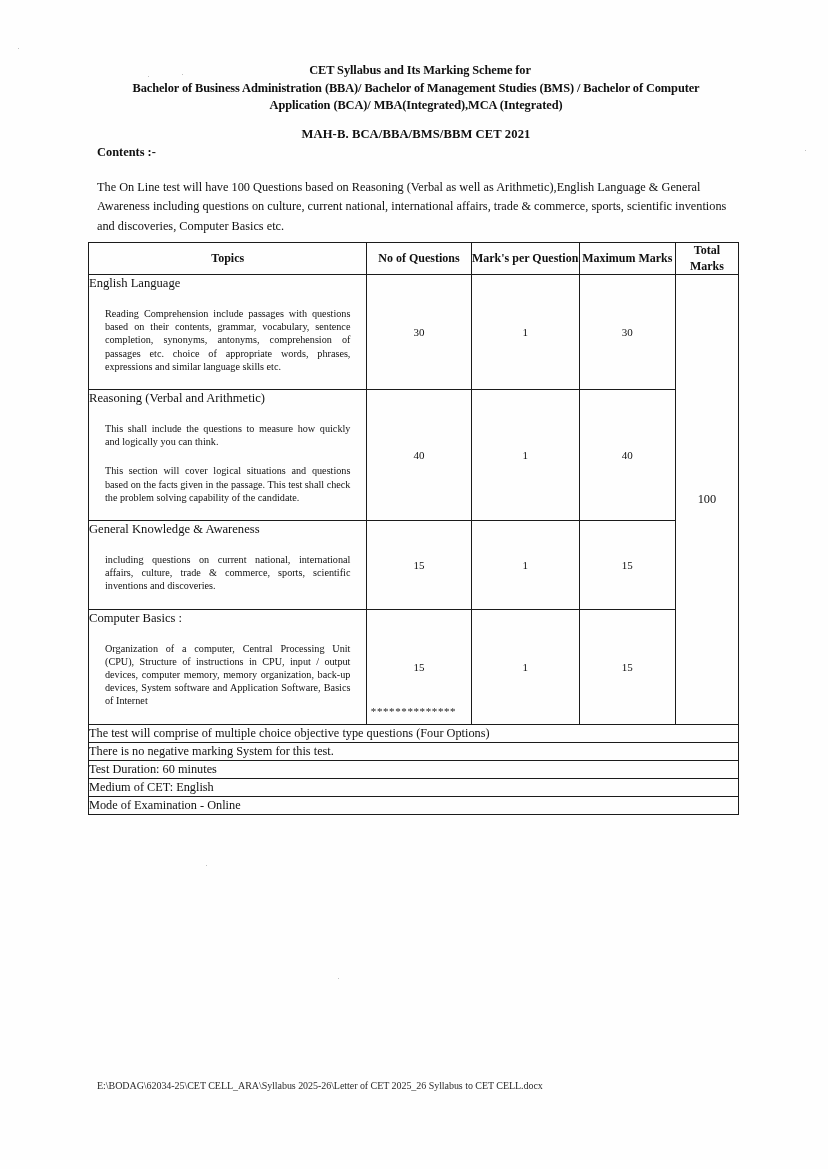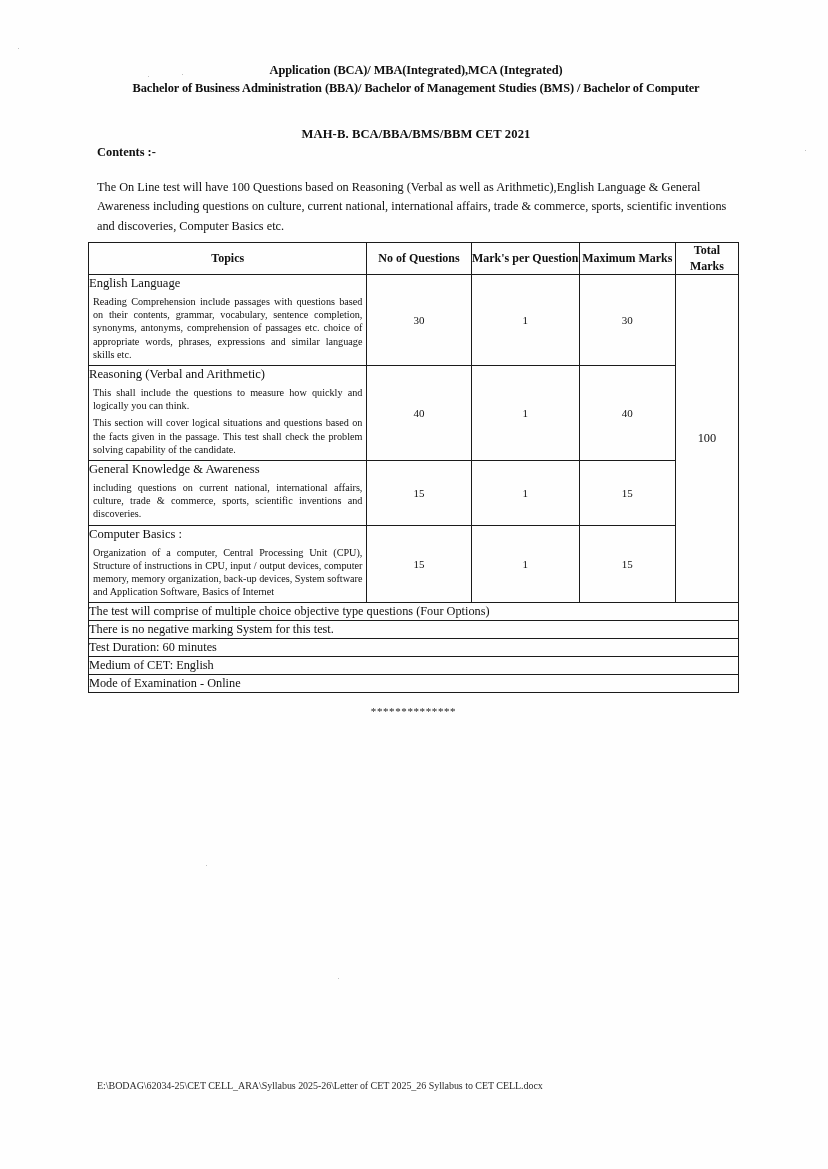--- a/index.html
+++ b/index.html
@@ -108,21 +108,21 @@
     font-size: 12.6px;
     line-height: 16px;
     margin-bottom: 1px;
   }
   .topic-desc {
     font-size: 10.2px;
     line-height: 13.2px;
     text-align: justify;
     text-justify: inter-word;
   }
-  .topic-desc p { margin: 4px; }
+  .topic-desc p { margin: 16px; }
 
   td.num {
     text-align: center;
     font-size: 11px;
   }
   td.total {
     text-align: center;
     font-size: 12.4px;
   }
 
@@ -165,22 +165,23 @@
     width: 1px; height: 1px;
     opacity: .55;
   }
 </style>
 </head>
 <body>
 
 <div class="page">
 
   <div class="heading-block">
+    <div class="title-line l1">CET Syllabus and Its Marking Scheme for</div>
+    <div class="title-line">Bachelor of Business Administration (BBA)/ Bachelor of Management Studies (BMS) / Bachelor of Computer</div>
     <div class="title-line">Application (BCA)/ MBA(Integrated),MCA (Integrated)</div>
-    <div class="title-line">Bachelor of Business Administration (BBA)/ Bachelor of Management Studies (BMS) / Bachelor of Computer</div>
   </div>
 
   <div class="subtitle">MAH-B. BCA/BBA/BMS/BBM CET 2021</div>
 
   <div class="contents-label">Contents :-</div>
 
   <div class="intro">The On Line test will have 100 Questions based on Reasoning (Verbal as well as Arithmetic),English Language &amp; General Awareness including questions on culture, current national, international affairs, trade &amp; commerce, sports, scientific inventions and discoveries, Computer Basics etc.</div>
 
   <div class="tbl-wrap">
     <table class="syl">

